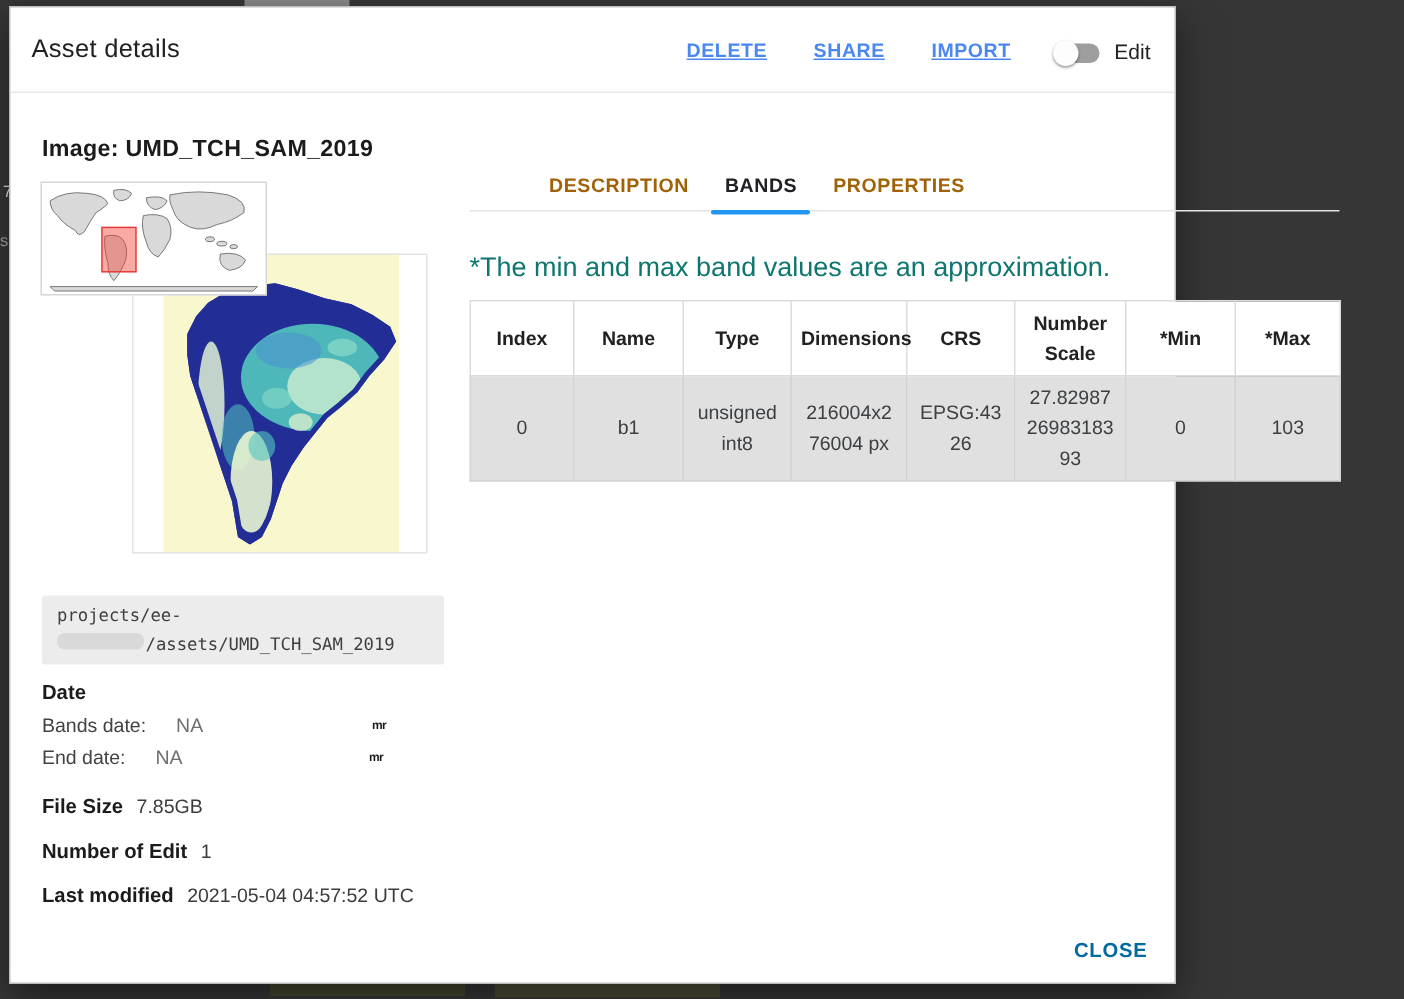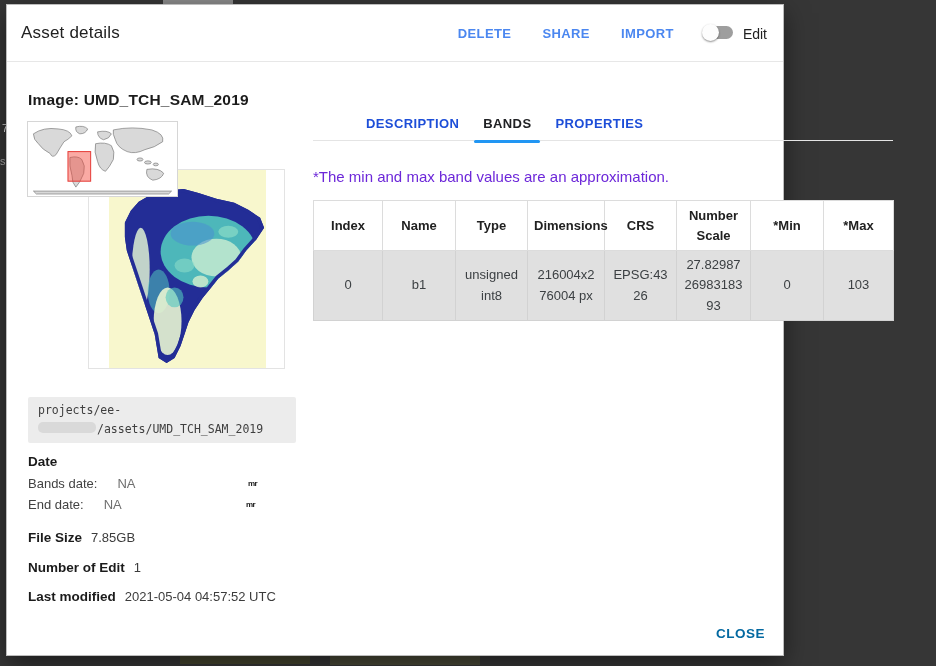--- a/index.html
+++ b/index.html
@@ -14,22 +14,22 @@
   .dialog { position:absolute; left:7px; top:5px; width:776px; height:650px; background:#ffffff;
             box-shadow:0 0 0 1px #bdbdbd, 0 8px 24px rgba(0,0,0,.5); z-index:1; }
 
   
   .dlg-header { position:absolute; top:0; left:0; right:0; height:57px; border-bottom:1px solid #e7e7e7;
                 display:flex; align-items:center; }
   .dlg-title { position:absolute; left:14px; top:50%; transform:translateY(-50%);
                font-size:17px; color:#212121; letter-spacing:.2px; }
   .hdr-actions { position:absolute; right:16px; top:0; height:57px; display:flex; align-items:center; gap:31px; }
   .txt-btn { background:none; border:none; cursor:pointer; font-family:inherit;
-             font-size:13px; font-weight:bold; color:#4b87f0; letter-spacing:.4px; }
-  .edit-wrap { display:flex; align-items:flex-start; gap:10px; }
+             font-size:13px; font-weight:bold; color:#4b87f0; letter-spacing:.4px;text-decoration:underline; }
+  .edit-wrap { display:flex; align-items:flex-end; gap:10px; }
   .toggle { position:relative; width:28px; height:13px; background:#9e9e9e; border-radius:7px; cursor:pointer; }
   .toggle .knob { position:absolute; left:-3px; top:-2px; width:17px; height:17px; border-radius:50%;
                   background:#fdfdfd; box-shadow:0 1px 2px rgba(0,0,0,.45); }
   .edit-label { font-size:14px; color:#212121; }
 
   
   .image-title { position:absolute; left:21px; top:86px; font-size:15.5px; font-weight:bold; color:#1b1b1b; letter-spacing:.2px; }
   .world-thumb { position:absolute; left:20px; top:116px; width:151px; height:76px; background:#fff;
                  border:1px solid #d6d6d6; z-index:3; }
   .big-map { position:absolute; left:81px; top:164px; width:197px; height:200px; background:#fff;
@@ -50,25 +50,25 @@
   .date-row { position:absolute; left:21px; width:250px; font-size:13px; color:#424242; }
   .date-row .val { color:#6f6f6f; margin-left:20px; }
   .date-icon { position:absolute; font-size:8px; font-weight:bold; color:#1a1a1a; letter-spacing:-.5px; cursor:pointer; }
   .meta-row { position:absolute; left:21px; font-size:13px; color:#3c3c3c; }
   .meta-row .meta-label { margin-right:9px; }
 
   
   .tabs-divider { position:absolute; left:306px; top:135px; width:580px; height:1px; background:#e4e4e4; }
   .tabs { position:absolute; left:350px; top:100px; height:36px; display:flex; gap:6px; }
   .tab { position:relative; padding:0 9px; display:flex; align-items:center; font-size:13px; font-weight:bold;
-         letter-spacing:.4px; color:#1d4ed8; cursor:pointer; }
+         letter-spacing:.4px; color:#a16207; cursor:pointer; }
   .tab.active { color:#202124; }
   .tab.active::after { content:""; position:absolute; left:0; right:0; bottom:-2px; height:3px; background:#2196f3; border-radius:2px; }
 
-  .bands-note { position:absolute; left:306px; top:163px; font-size:15px; color:#6d28d9;text-align:right; }
+  .bands-note { position:absolute; left:306px; top:163px; font-size:18px; color:#0f766e;text-align:right; }
   .bands-table { position:absolute; left:306px; top:195px; width:580px; border-collapse:collapse; table-layout:fixed; }
   .bands-table th { background:#fff; border:1px solid #dcdcdc; font-size:13px; font-weight:bold; color:#212121;
                     height:50px; text-align:center; padding:2px 6px; line-height:1.5; }
   .bands-table td { background:#e0e0e0; border:1px solid #d2d2d2; font-size:13px; color:#3c4043;
                     height:70px; text-align:center; padding:2px 6px; line-height:1.55; word-break:break-all; }
 
   .close-btn { position:absolute; right:18px; top:621px; background:none; border:none; cursor:pointer;
                font-family:inherit; font-size:13.5px; font-weight:bold; color:#0369a1; letter-spacing:.5px; }
 </style>
 </head>

